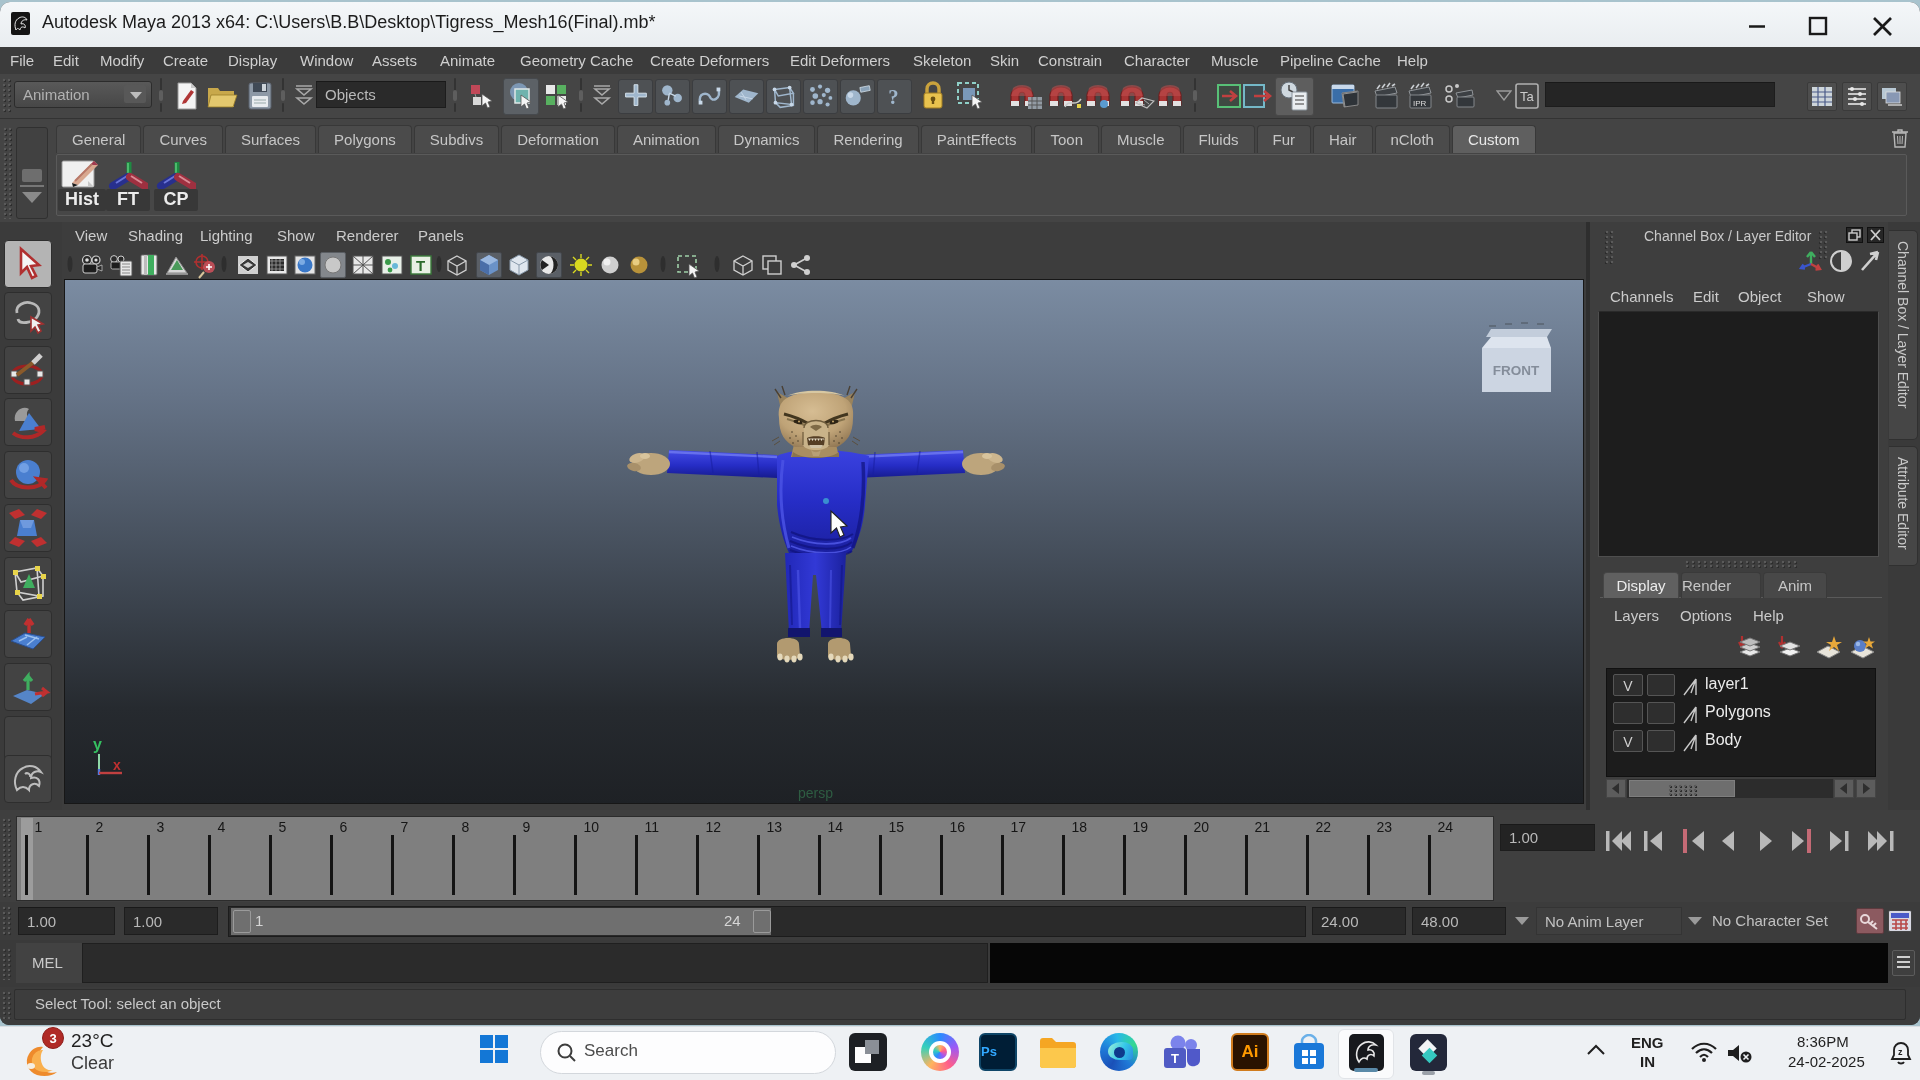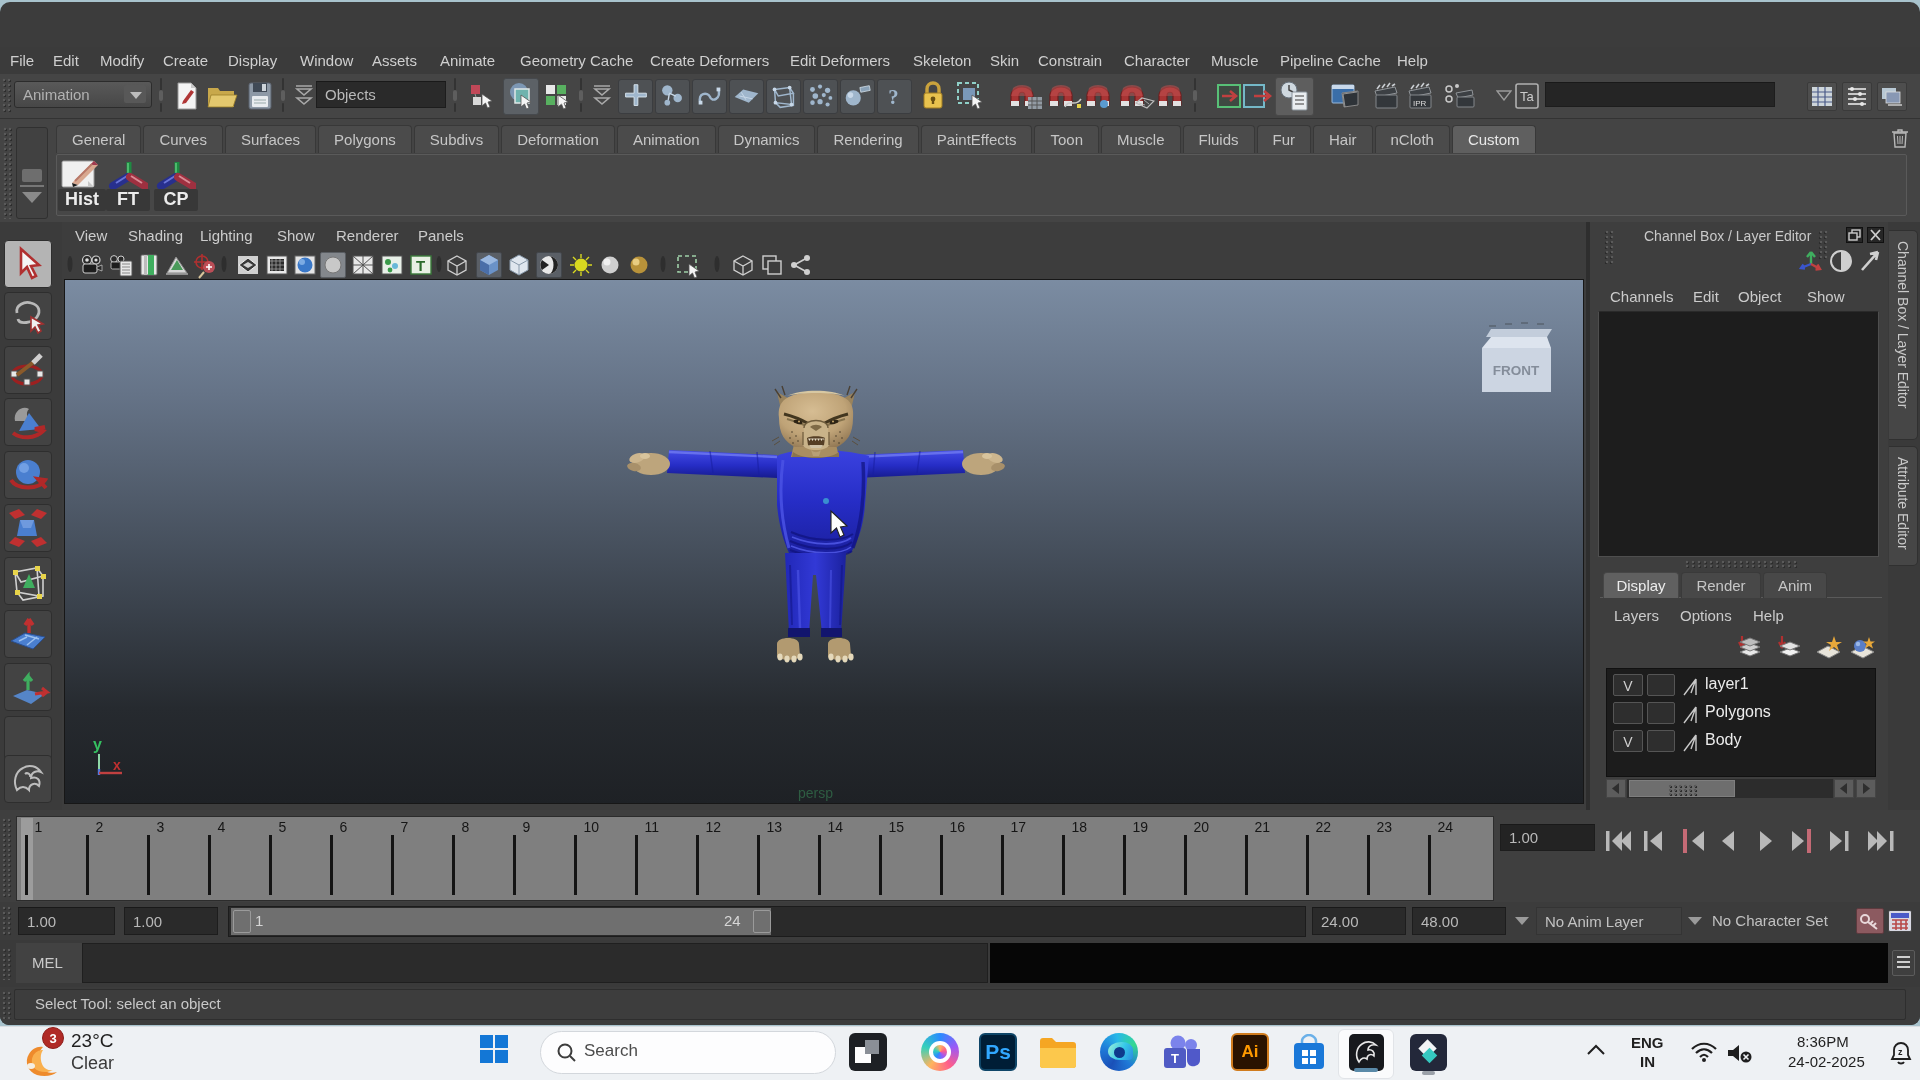--- a/index.html
+++ b/index.html
@@ -52,20 +52,32 @@
   
   #taskbar { position:absolute; left:0; top:1026px; width:1920px; height:54px; background:#eef1f4; border-top:1px solid #dadee2; }
   .tbtext { position:absolute; color:#1f1f1f; }
   .grip { position:absolute; width:10px; background-image:radial-gradient(circle at 2px 2px, #5a5a5a 1.2px, transparent 1.6px), radial-gradient(circle at 2px 2px, #2c2c2c 1.2px, transparent 1.6px); background-size:5px 5px, 5px 5px; background-position:0 0, 1px 1px; }
 </style>
 </head>
 <body>
 <div id="stage">
   <div id="win">
 
+    <div id="titlebar">
+      <div class="ticon"><svg width="19" height="23" viewBox="0 0 19 23">
+            <path d="M5 18 C3 13 4 8 8 6 C11 4 15 5 16 8 C13 7 10 9 10 12 C13 11 15 13 14 16 C12 14 9 15 9 18 C7 16 6 16 5 18 Z" fill="none" stroke="#e8e8e8" stroke-width="1"></path>
+          </svg></div>
+      <div class="ttext">Autodesk Maya 2013 x64: C:\Users\B.B\Desktop\Tigress_Mesh16(Final).mb*</div>
+      <svg class="winbtn" style="left:1735px;width:185px;" viewBox="0 0 185 45">
+        <line x1="14" y1="24.5" x2="30" y2="24.5" stroke="#1a1a1a" stroke-width="2.6"></line>
+        <rect x="75" y="16" width="16" height="16" fill="none" stroke="#1a1a1a" stroke-width="2.4"></rect>
+        <line x1="139" y1="16" x2="156" y2="33" stroke="#1a1a1a" stroke-width="2.6"></line>
+        <line x1="156" y1="16" x2="139" y2="33" stroke="#1a1a1a" stroke-width="2.6"></line>
+      </svg>
+    </div>
 
     <div id="menubar">
       <span style="left:10px">File</span>
         <span style="left:53px">Edit</span>
         <span style="left:100px">Modify</span>
       <span style="left:163px">Create</span>
         <span style="left:228px">Display</span>
         <span style="left:300px">Window</span>
       <span style="left:372px">Assets</span>
         <span style="left:440px">Animate</span>
@@ -749,21 +761,21 @@
           <path d="M4 24 L20 6 M20 6 L12 8 M20 6 L18 14" stroke="#cfcfcf" stroke-width="2.6" fill="none"></path>
         </svg>
  <span style="position:absolute;left:20px;top:66px;font-size:15px;color:#cbcbcb;">Channels</span>
  <span style="position:absolute;left:103px;top:66px;font-size:15px;color:#cbcbcb;">Edit</span>
  <span style="position:absolute;left:148px;top:66px;font-size:15px;color:#cbcbcb;">Object</span>
  <span style="position:absolute;left:217px;top:66px;font-size:15px;color:#cbcbcb;">Show</span>
  <div style="position:absolute;left:8px;top:89px;width:281px;height:246px;background:#1d1d1d;border:1px solid #4e4e4e;border-top-color:#2a2a2a;"></div>
  <div class="grip" style="left:95px;top:338px;height:8px;width:115px;background-size:6px 4px,6px 4px;"></div>
  <div style="position:absolute;left:10px;top:350px;width:282px;height:26px;border-bottom:1px solid #5a5a5a;">
    <span style="position:absolute;left:3px;top:0;width:76px;height:26px;background:#606060;border:1px solid #464646;border-bottom:none;border-radius:4px 4px 0 0;color:#ececec;font-size:15px;text-align:center;line-height:26px;">Display</span>
-   <span style="position:absolute;left:81px;top:0;width:80px;height:26px;background:#484848;border:1px solid #3a3a3a;border-bottom:none;border-radius:4px 4px 0 0;color:#c6c6c6;font-size:15px;text-align:center;line-height:26px;">Render</span>
+   <span style="position:absolute;left:81px;top:0;width:80px;height:26px;background:#484848;border:1px solid #3a3a3a;border-bottom:none;border-radius:4px 4px 0 0;color:#c6c6c6;font-size:15px;text-align:left;line-height:26px;">Render</span>
    <span style="position:absolute;left:163px;top:0;width:64px;height:26px;background:#484848;border:1px solid #3a3a3a;border-bottom:none;border-radius:4px 4px 0 0;color:#c6c6c6;font-size:15px;text-align:center;line-height:26px;">Anim</span>
  </div>
  <span style="position:absolute;left:24px;top:385px;font-size:15px;color:#cbcbcb;">Layers</span>
  <span style="position:absolute;left:90px;top:385px;font-size:15px;color:#cbcbcb;">Options</span>
  <span style="position:absolute;left:163px;top:385px;font-size:15px;color:#cbcbcb;">Help</span>
  <svg style="position:absolute;left:146px;top:410px;" width="30" height="30" viewBox="0 0 30 30">
           <path d="M6 4 L6 16 M6 16 L3 10 M6 16 L9 10" stroke="#b03030" stroke-width="2.2" fill="none"></path>
           <g>
             <path d="M4 20 L14 16 L24 20 L14 24 Z" fill="#e8e8e8" stroke="#777"></path>
             <path d="M4 15 L14 11 L24 15 L14 19 Z" fill="#d0d0d0" stroke="#777"></path>
@@ -1007,21 +1019,21 @@
    <span style="position:absolute;left:43px;top:9px;font-size:17px;color:#4c4c4c;">Search</span>
  </div>
  <div style="position:absolute;left:849px;top:6px;width:38px;height:38px;border-radius:6px;background:#1d2024;">
    <div style="position:absolute;left:6px;top:14px;width:16px;height:16px;background:#fdfdfd;"></div>
    <div style="position:absolute;left:16px;top:7px;width:14px;height:14px;background:#8a8f96;"></div>
  </div>
  <div style="position:absolute;left:921px;top:6px;width:38px;height:38px;border-radius:50%;background:conic-gradient(#2a8cff,#9b59f6,#ff5e8a,#ffb45e,#35d0ba,#2a8cff);">
    <div style="position:absolute;left:8px;top:8px;width:22px;height:22px;border-radius:50%;background:#fff;"></div>
    <div style="position:absolute;left:12px;top:12px;width:14px;height:14px;border-radius:50%;background:conic-gradient(#ffb45e,#ff5e8a,#9b59f6,#2a8cff,#35d0ba,#ffb45e);"></div>
  </div>
- <div style="position:absolute;left:979px;top:6px;width:38px;height:38px;border-radius:6px;background:#001e36;border:2.5px solid #0f4668;color:#31a8ff;font-size:21px;font-weight:bold;text-align:center;line-height:34px;">Ps</div>
+ <div style="position:absolute;left:979px;top:6px;width:38px;height:38px;border-radius:6px;background:#001e36;border:2.5px solid #0f4668;color:#31a8ff;font-size:13px;font-weight:bold;text-align:left;line-height:34px;">Ps</div>
  <svg style="position:absolute;left:1038px;top:9px;" width="40" height="34" viewBox="0 0 40 34">
         <path d="M2 5 C2 3 3 2 5 2 L14 2 L18 6 L35 6 C37 6 38 7 38 9 L38 29 C38 31 37 32 35 32 L5 32 C3 32 2 31 2 29 Z" fill="#f5a623"></path>
         <path d="M2 12 L38 12 L38 29 C38 31 37 32 35 32 L5 32 C3 32 2 31 2 29 Z" fill="#fcc84c"></path>
       </svg>
  <div style="position:absolute;left:1100px;top:6px;width:38px;height:38px;border-radius:50%;background:conic-gradient(from 210deg, #1a50b8, #1f7ad8, #28b8e8, #35d890, #1f7ad8, #1a50b8);">
     <div style="position:absolute;left:8px;top:9px;width:25px;height:18px;border-radius:55% 45% 20% 50%;background:linear-gradient(115deg, #9ff0d8, #35c8e8 55%, #2a8ae0);"></div>
     <div style="position:absolute;left:14px;top:14px;width:11px;height:11px;border-radius:50%;background:#0e3a8c;"></div>
  </div>
  <svg style="position:absolute;left:1162px;top:8px;" width="40" height="36" viewBox="0 0 40 36">
         <circle cx="29" cy="10" r="6" fill="#7b83eb"></circle>

